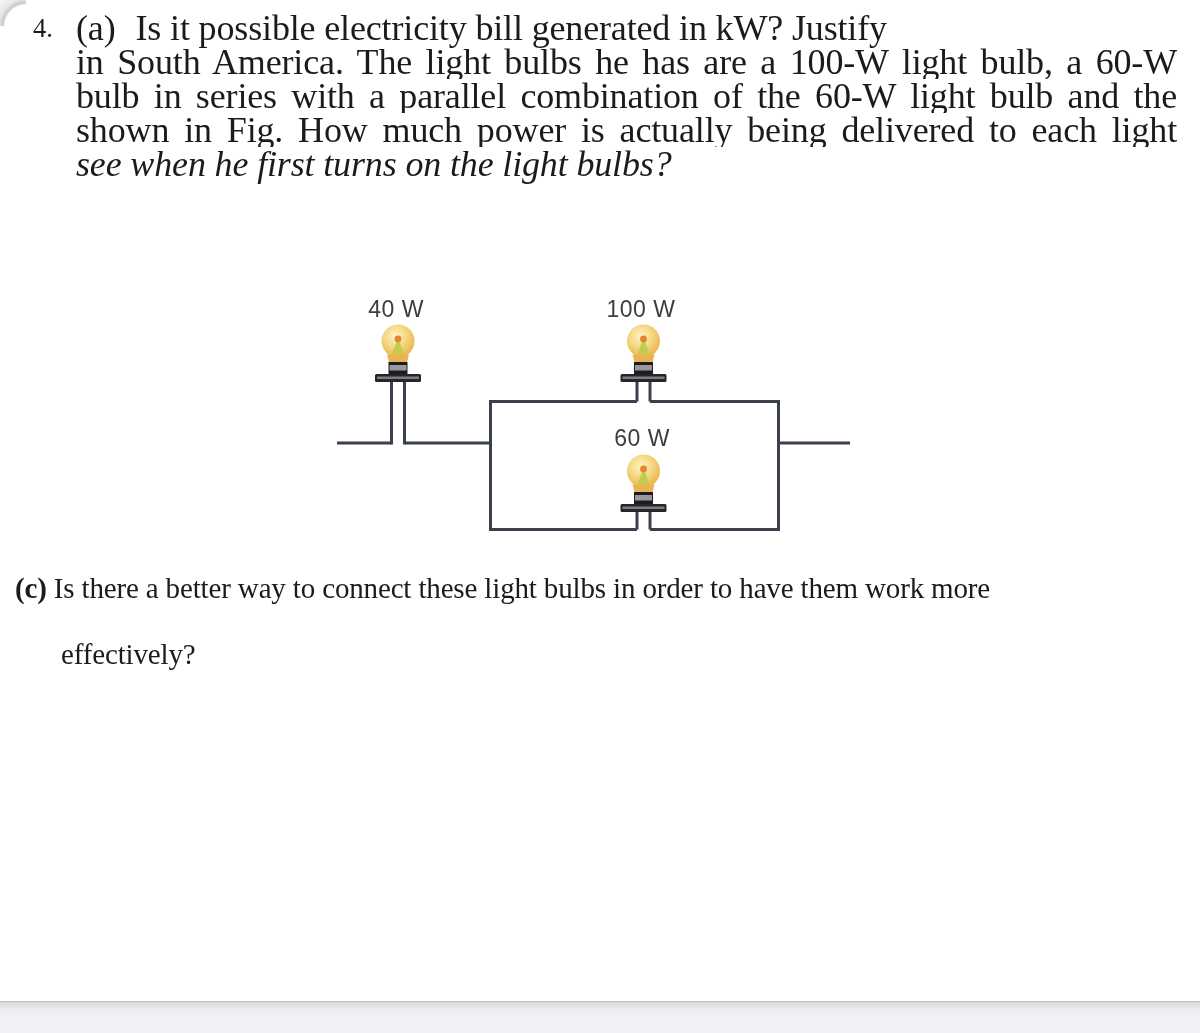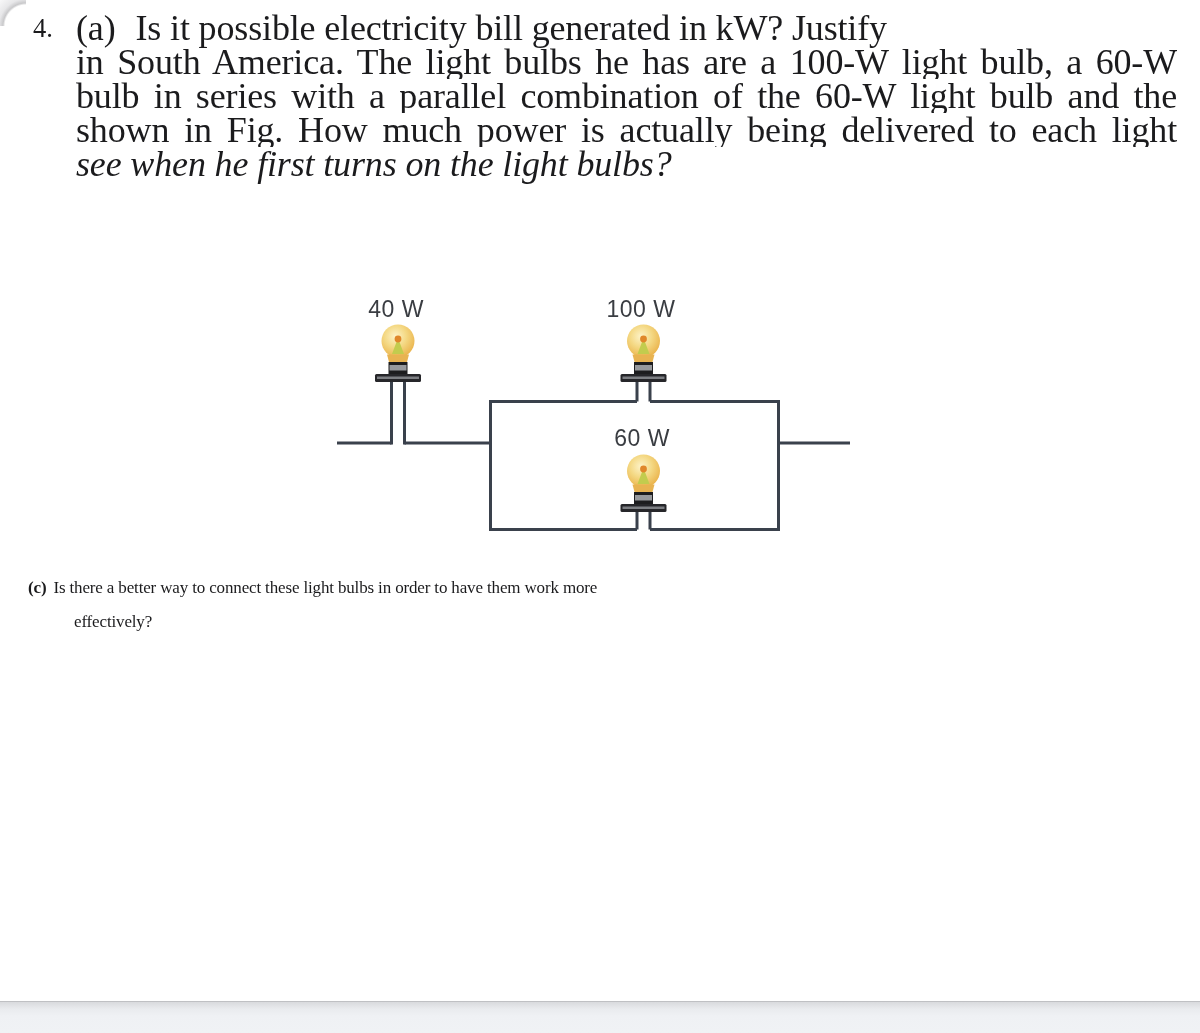--- a/index.html
+++ b/index.html
@@ -30,25 +30,25 @@
   .parta-label { margin-right: 20px; }
   .just { text-align: justify; text-align-last: justify; height: 34px; overflow: hidden; }
   .lastline { text-align: left; height: 34px; font-style: italic; }
   .figure-svg { position: absolute; left: 320px; top: 290px; }
   .bulb-label {
     font-family: "Liberation Sans", sans-serif;
     font-size: 23px;
     letter-spacing: 0.5px;
   }
   .partc {
-    position: absolute; left: 28px; top: 571px; width: 1100px;
-    font-size: 17px; line-height: 34px; letter-spacing: -0.15px;
+    position: absolute; left: 15px; top: 571px; width: 1100px;
+    font-size: 29px; line-height: 34px; letter-spacing: -0.15px;
   }
   .partc-label { font-weight: bold; margin-right: 7px; }
-  .partc-line2 { margin-left: 46px; }
+  .partc-line2 { margin-left: 46px; margin-top: 32px; }
   .bottombar {
     position: absolute; left: 0; top: 1001px; width: 1200px; height: 32px;
     border-top: 1px solid #bfc0c3;
     background: linear-gradient(180deg, #d9dadd 0px, #e9ebee 7px, #eff1f4 14px, #f0f2f5 100%);
   }
 </style>
 </head>
 <body>
 
 <div class="page">

